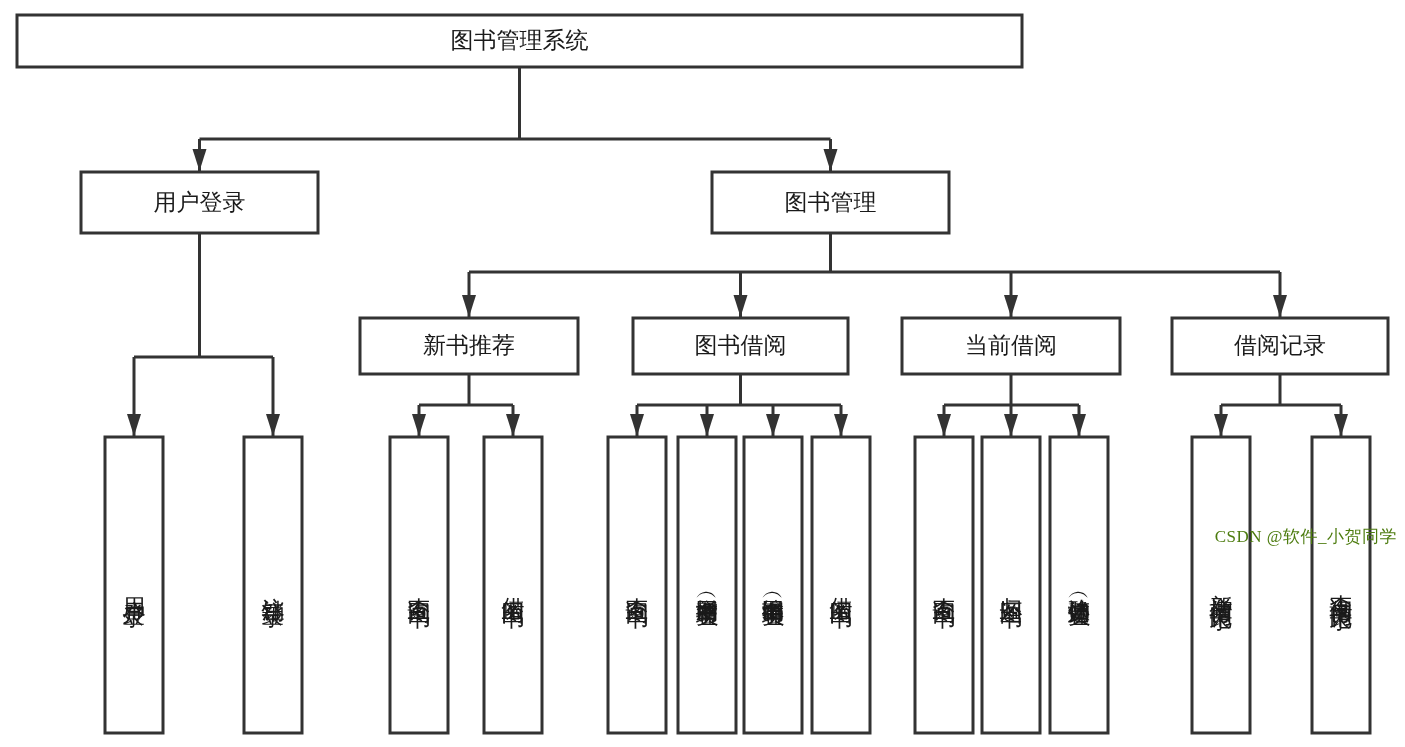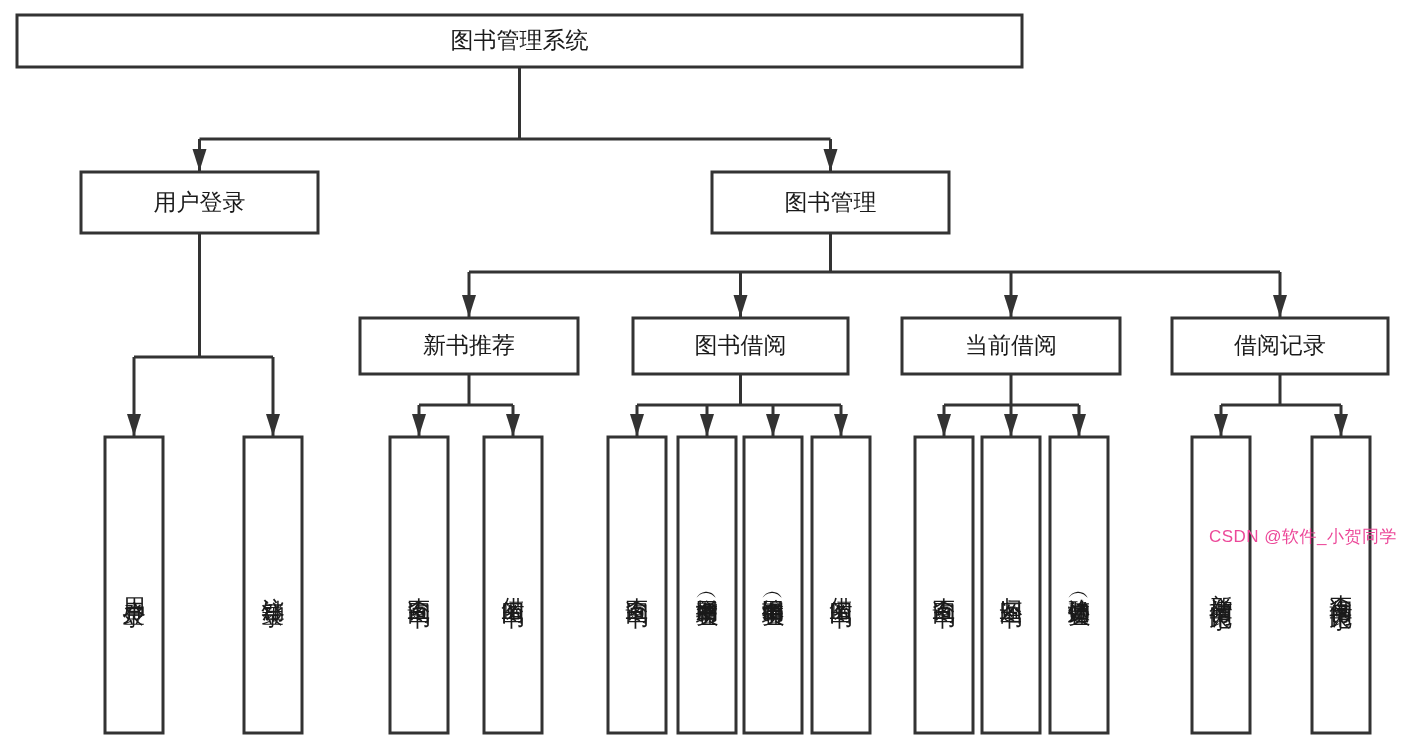--- a/index.html
+++ b/index.html
@@ -66,23 +66,23 @@
     text-align: center;
   }
   .vlabel-text.tight {
     letter-spacing: 1px;
     font-size: 22px;
   }
   .watermark {
     position: absolute;
     right: 8px;
     bottom: 4px;
-    font-family: Liberation Sans, sans-serif;
+    font-family: Liberation Serif, serif;
     font-size: 17px;
-    color: #ec4899;
+    color: #4d7c0f;
     letter-spacing: 0.5px;
     user-select: none;
     white-space: nowrap;
     margin-top: 20px;
   }
 </style>
 </head>
 <body>
 
 <div id="diagram-root">

